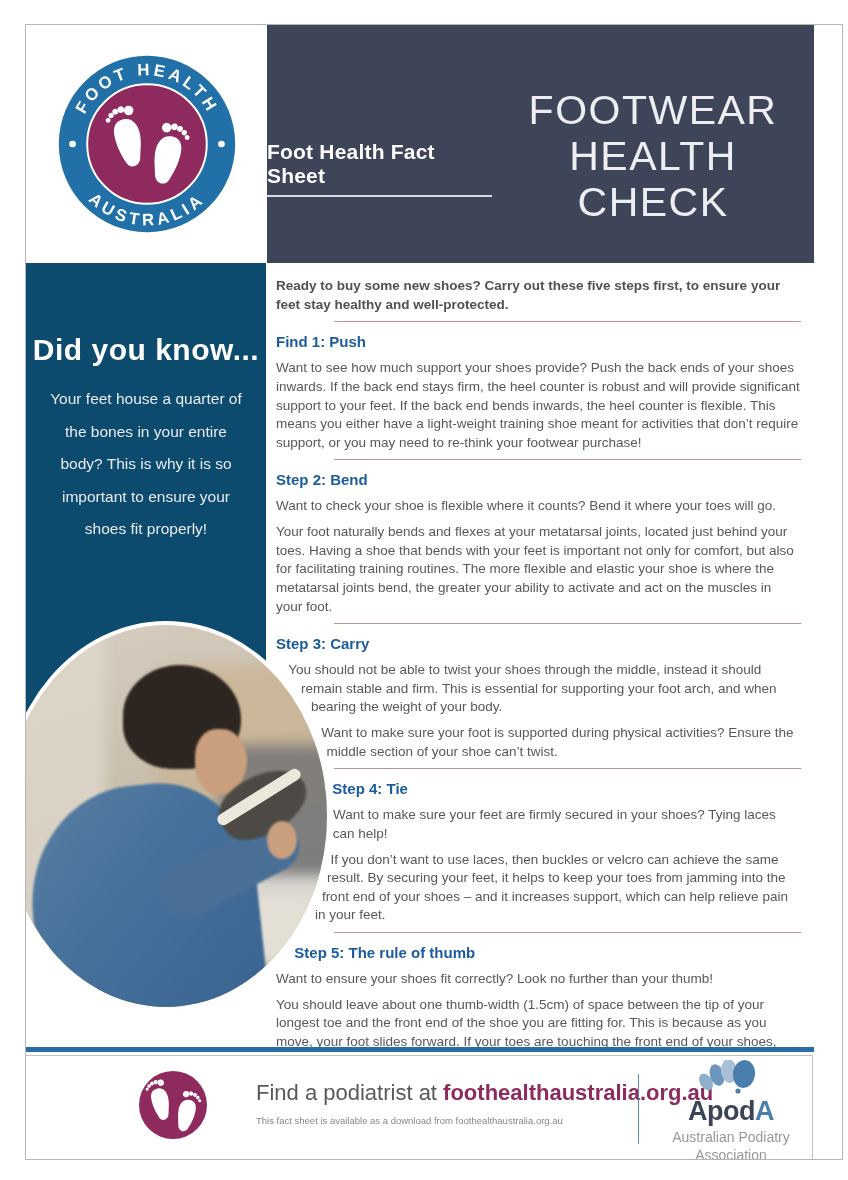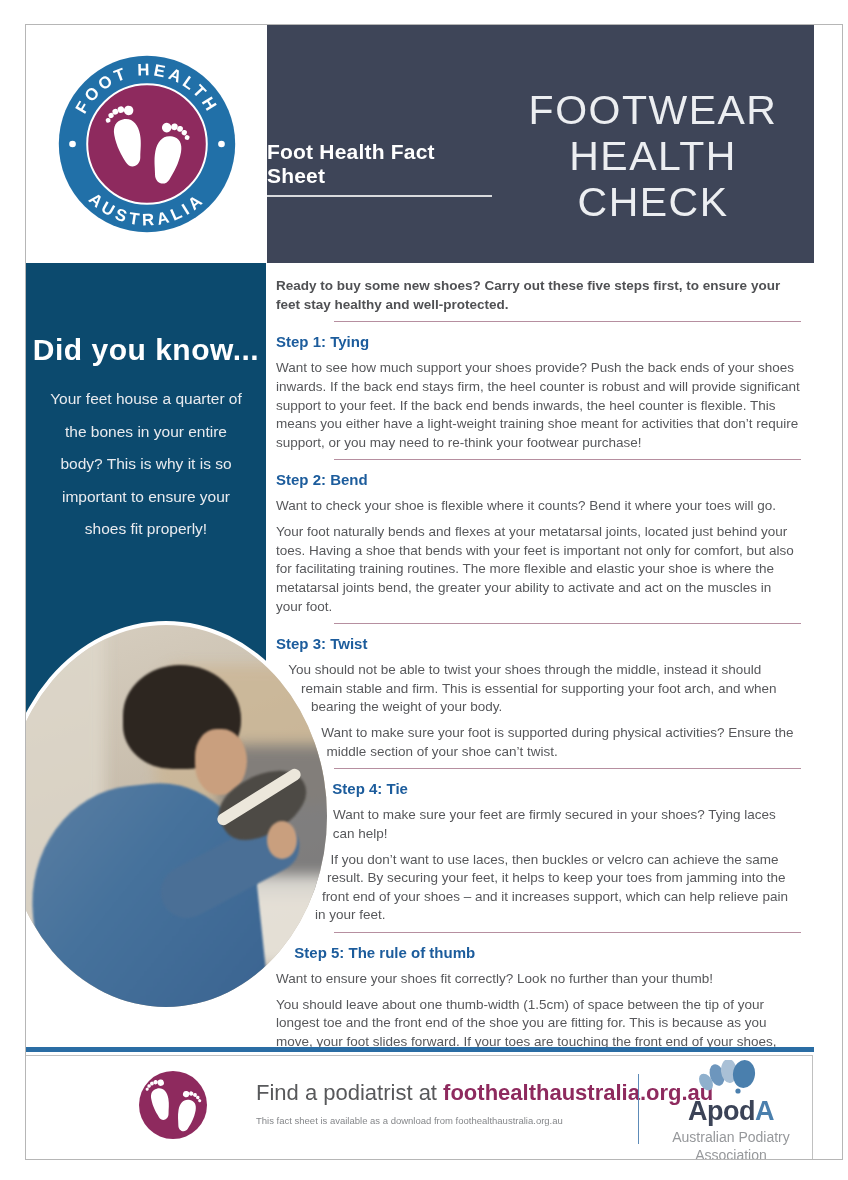--- a/index.html
+++ b/index.html
@@ -139,34 +139,34 @@
       <div class="dyk-heading">Did you know...</div>
       <div class="dyk-body">Your feet house a quarter of the bones in your entire body? This is why it is so important to ensure your shoes fit properly!</div>
     </div>
 
     <div class="content">
       <div class="wrap-spacer"></div>
       <p class="intro">Ready to buy some new shoes? Carry out these five steps first, to ensure your feet stay healthy and well-protected.</p>
 
       <section>
         <hr class="rule">
-        <h3 class="step-heading">Step 1: Tying</h3>
+        <h3 class="step-heading">Find 1: Push</h3>
         <p>Want to see how much support your shoes provide? Push the back ends of your shoes inwards. If the back end stays firm, the heel counter is robust and will provide significant support to your feet. If the back end bends inwards, the heel counter is flexible. This means you either have a light-weight training shoe meant for activities that don’t require support, or you may need to re-think your footwear purchase!</p>
       </section>
 
       <section>
         <hr class="rule">
         <h3 class="step-heading">Step 2: Bend</h3>
         <p>Want to check your shoe is flexible where it counts? Bend it where your toes will go.</p>
         <p>Your foot naturally bends and flexes at your metatarsal joints, located just behind your toes. Having a shoe that bends with your feet is important not only for comfort, but also for facilitating training routines. The more flexible and elastic your shoe is where the metatarsal joints bend, the greater your ability to activate and act on the muscles in your foot.</p>
       </section>
 
       <section>
         <hr class="rule">
-        <h3 class="step-heading">Step 3: Twist</h3>
+        <h3 class="step-heading">Step 3: Carry</h3>
         <p>You should not be able to twist your shoes through the middle, instead it should remain stable and firm. This is essential for supporting your foot arch, and when bearing the weight of your body.</p>
         <p>Want to make sure your foot is supported during physical activities? Ensure the middle section of your shoe can’t twist.</p>
       </section>
 
       <section>
         <hr class="rule">
         <h3 class="step-heading">Step 4: Tie</h3>
         <p>Want to make sure your feet are firmly secured in your shoes? Tying laces can help!</p>
         <p>If you don’t want to use laces, then buckles or velcro can achieve the same result. By securing your feet, it helps to keep your toes from jamming into the front end of your shoes – and it increases support, which can help relieve pain in your feet.</p>
       </section>

